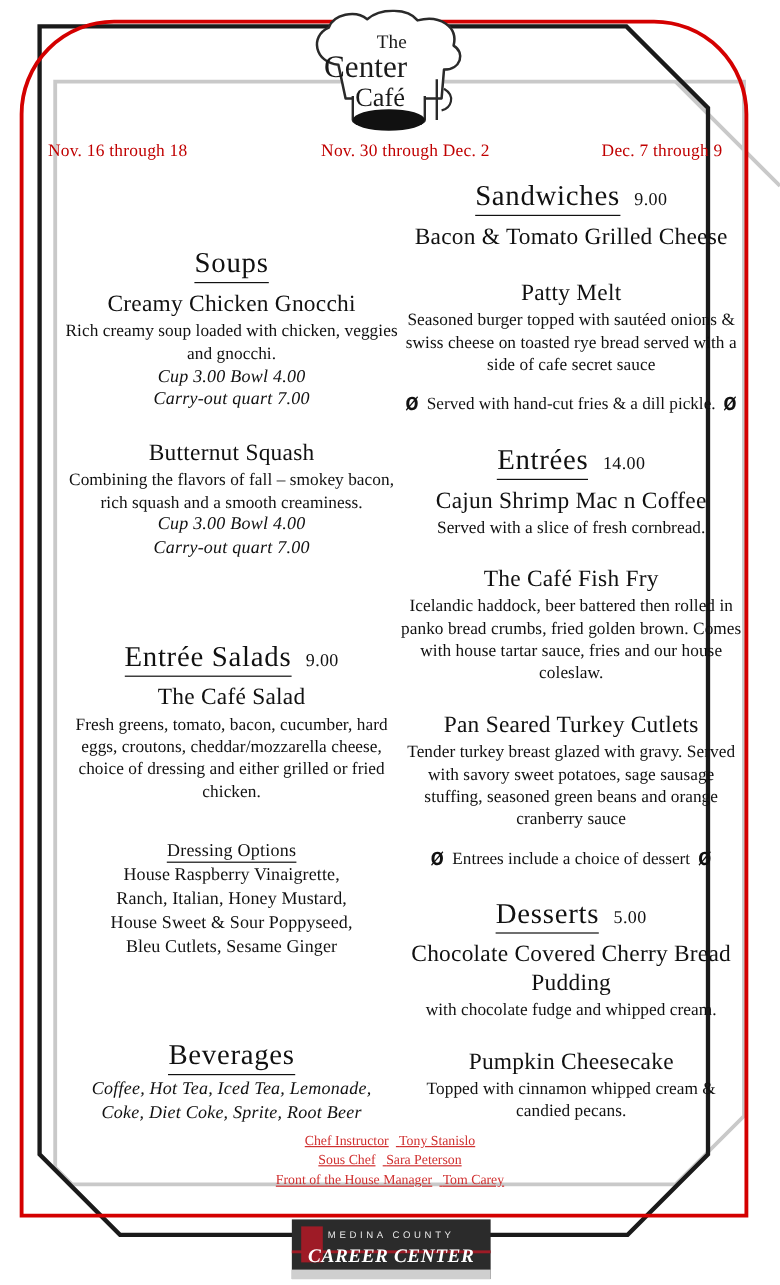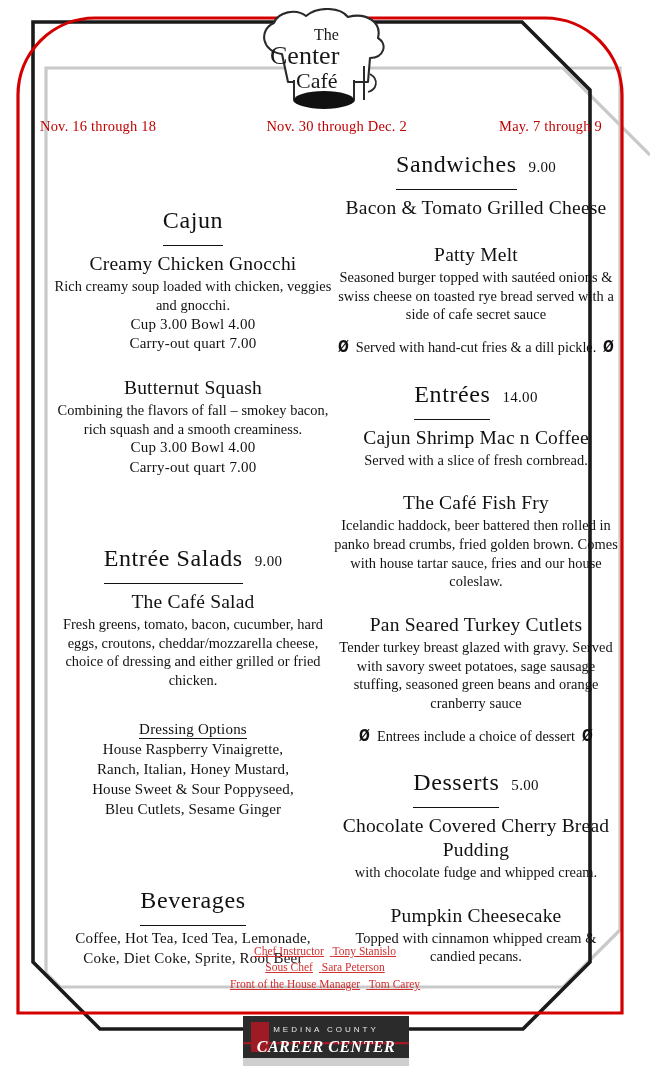--- a/index.html
+++ b/index.html
@@ -75,21 +75,21 @@
     display: flex;
     justify-content: center;
     align-items: baseline;
     gap: 12px;
     margin-bottom: 3px;
   }
   .sec-title {
     font-size: 24px;
     letter-spacing: 0.6px;
     border-bottom: 1.6px solid #111;
-    padding-bottom: 11px;
+    padding-bottom: 1px;
     line-height: 1.18;
   }
   .sec-price {
     font-size: 15px;
     letter-spacing: 0.3px;
   }
 
   .item { margin-top: 6px; }
   .item-name {
     font-size: 19.5px;
@@ -99,20 +99,21 @@
   }
   .item-desc {
     font-size: 14.4px;
     line-height: 1.30;
     letter-spacing: 0.05px;
   }
   .item-prices {
     font-size: 15px;
     line-height: 1.32;
     letter-spacing: 0.2px;
+    font-style: italic;
   }
 
   .note {
     font-size: 14.3px;
     line-height: 1.3;
     margin-top: 14px;
     margin-bottom: 6px;
     display: flex;
     justify-content: center;
     align-items: center;
@@ -198,30 +199,30 @@
 
     <text x="66" y="32" font-family="&quot;Liberation Serif&quot;, serif" font-size="16" fill="#1a1a1a">The</text>
     <text x="22" y="56" font-family="&quot;Liberation Serif&quot;, serif" font-size="26" fill="#1a1a1a">Center</text>
     <text x="48" y="80" font-family="&quot;Liberation Serif&quot;, serif" font-size="22" fill="#1a1a1a">Café</text>
   </svg>
 </div>
 
 <div class="date-row">
   <span class="date-item d1">Nov. 16 through 18</span>
   <span class="date-item d2">Nov. 30 through Dec. 2</span>
-  <span class="date-item d3">May. 7 through 9</span>
+  <span class="date-item d3">Dec. 7 through 9</span>
 </div>
 
 <div class="menu-body">
 
   <div class="col col-left">
 
     <div class="section">
       <div class="sec-head">
-        <span class="sec-title">Cajun</span>
+        <span class="sec-title">Soups</span>
       </div>
       <div class="item">
         <div class="item-name">Creamy Chicken Gnocchi</div>
         <div class="item-desc">Rich creamy soup loaded with chicken, veggies and gnocchi.</div>
         <div class="item-prices">Cup 3.00   Bowl 4.00</div>
         <div class="item-prices">Carry-out quart 7.00</div>
       </div>
       <div class="gap-sm"></div>
       <div class="item">
         <div class="item-name">Butternut Squash</div>

